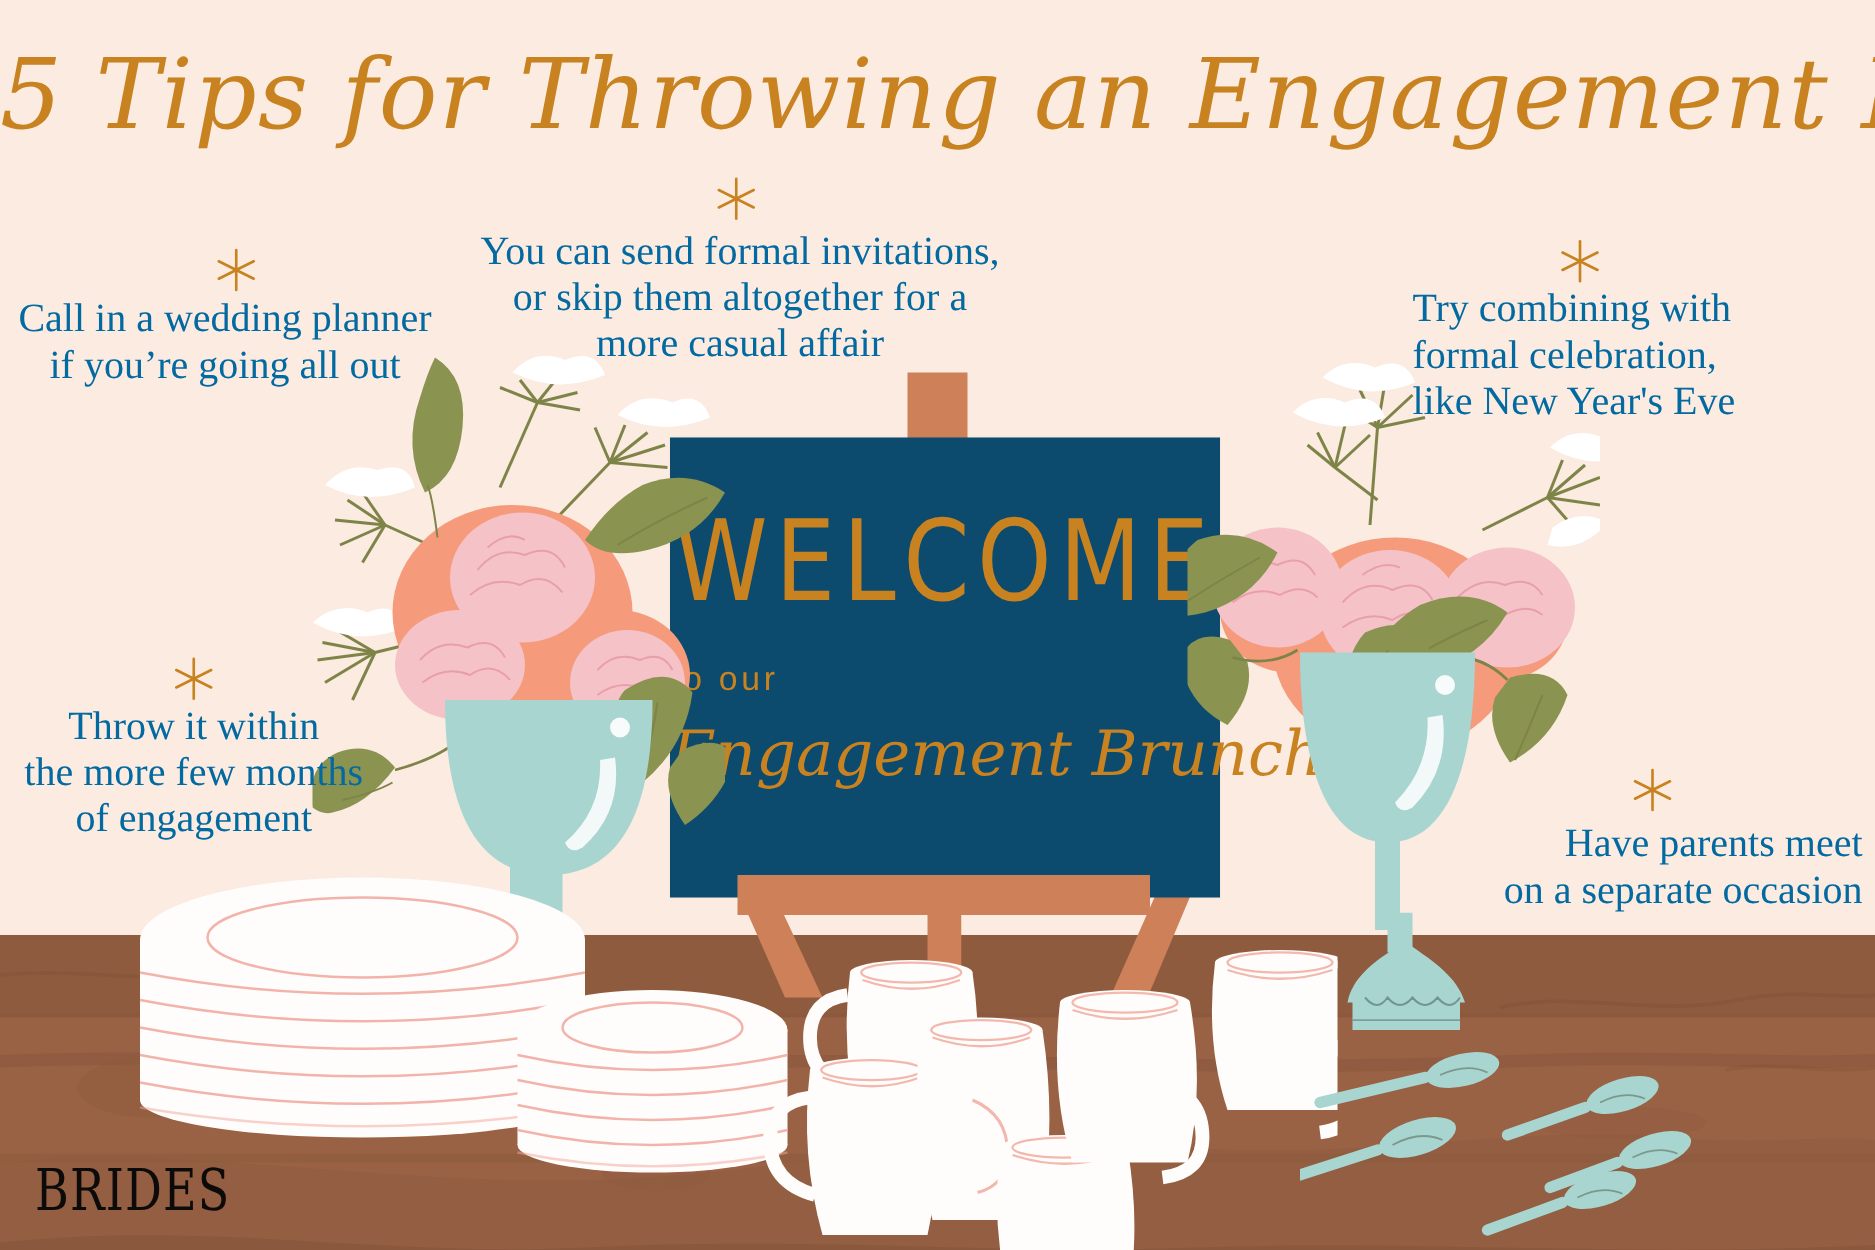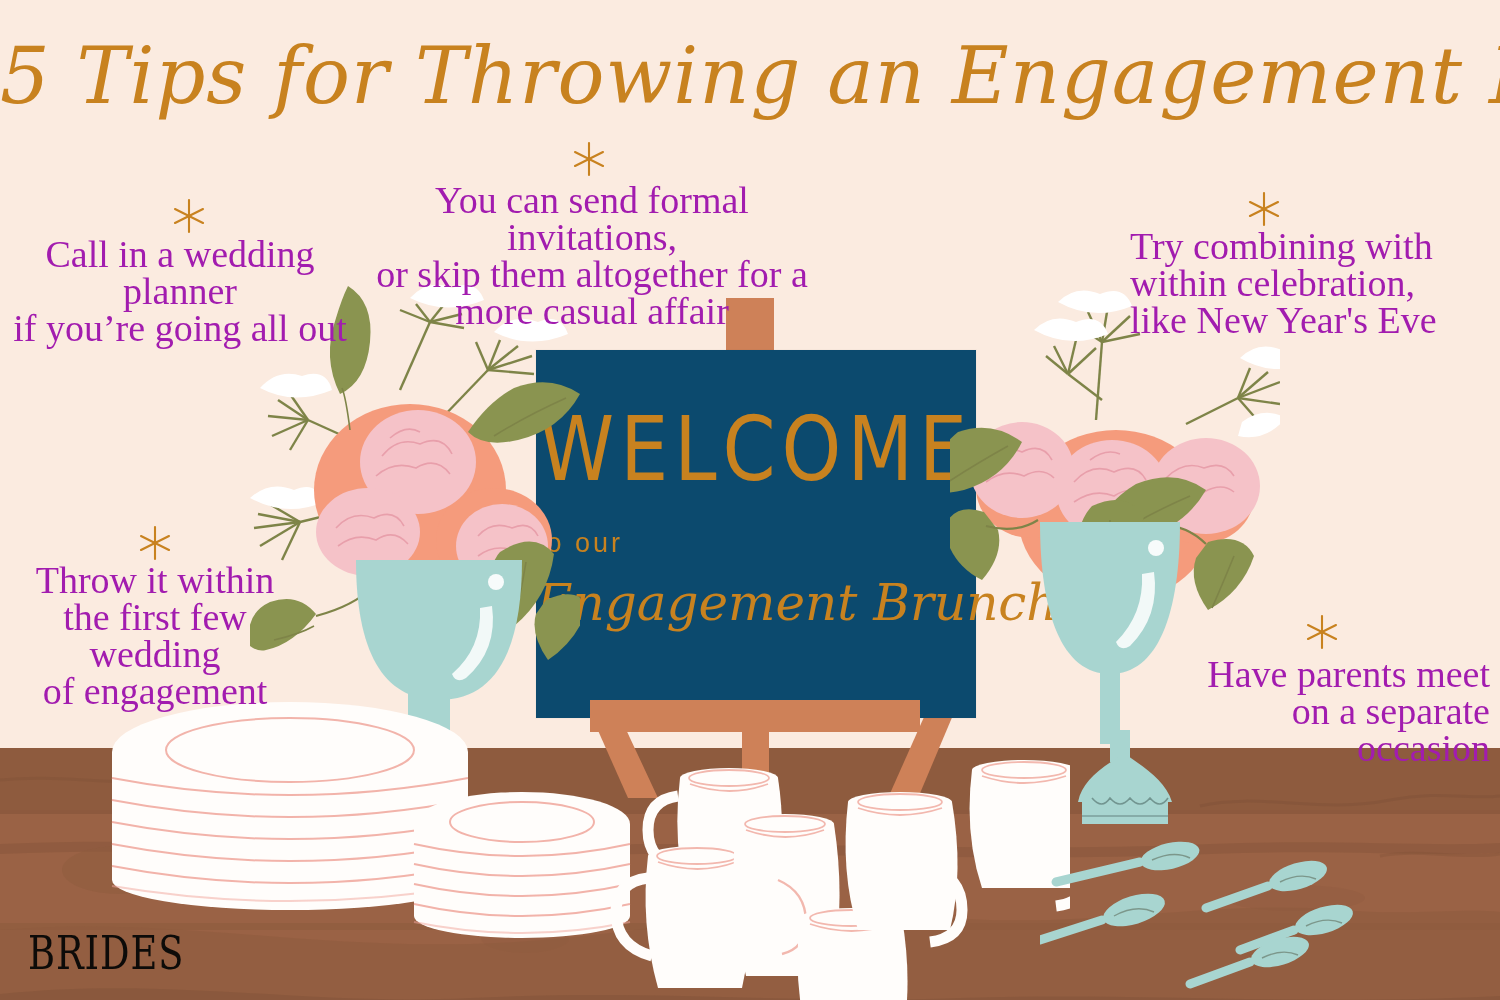--- a/index.html
+++ b/index.html
@@ -25,23 +25,23 @@
     font-size:78px;
     line-height:96px;
     letter-spacing:1px;
     color:#C8821F;
     white-space:nowrap;
   }
 
   
   .tip{
     position:absolute;
-    color:#a21caf;
+    color:#0369a1;
     font-family:"Liberation Serif", serif;
-    font-size:38px;
+    font-size:32px;
     line-height:37px;
     text-align:center;
   }
   .spark{
     position:absolute;
     width:38px;height:38px;
     pointer-events:none;
   }
 
   
@@ -444,34 +444,34 @@
 
   <svg class="spark" style="left:1245px;top:190px;" viewBox="0 0 38 38">
     <g stroke="#C8821F" stroke-width="2.1" stroke-linecap="round">
       <path d="M19 3 L19 35"></path>
         <path d="M5 12 L33 26"></path>
         <path d="M33 12 L5 26"></path>
     </g>
   </svg>
   <div class="tip" style="left:1130px;top:228px;width:370px;text-align:left;">
     <span style="white-space:pre-line;">Try combining with
-within celebration,
+formal celebration,
 like New Year's Eve</span>
   </div>
 
   <svg class="spark" style="left:136px;top:524px;" viewBox="0 0 38 38">
     <g stroke="#C8821F" stroke-width="2.1" stroke-linecap="round">
       <path d="M19 3 L19 35"></path>
         <path d="M5 12 L33 26"></path>
         <path d="M33 12 L5 26"></path>
     </g>
   </svg>
   <div class="tip" style="left:10px;top:562px;width:290px;">
     <span style="white-space:pre-line;">Throw it within
-the first few wedding
+the more few months
 of engagement</span>
   </div>
 
   <svg class="spark" style="left:1303px;top:613px;" viewBox="0 0 38 38">
     <g stroke="#C8821F" stroke-width="2.1" stroke-linecap="round">
       <path d="M19 3 L19 35"></path>
         <path d="M5 12 L33 26"></path>
         <path d="M33 12 L5 26"></path>
     </g>
   </svg>

